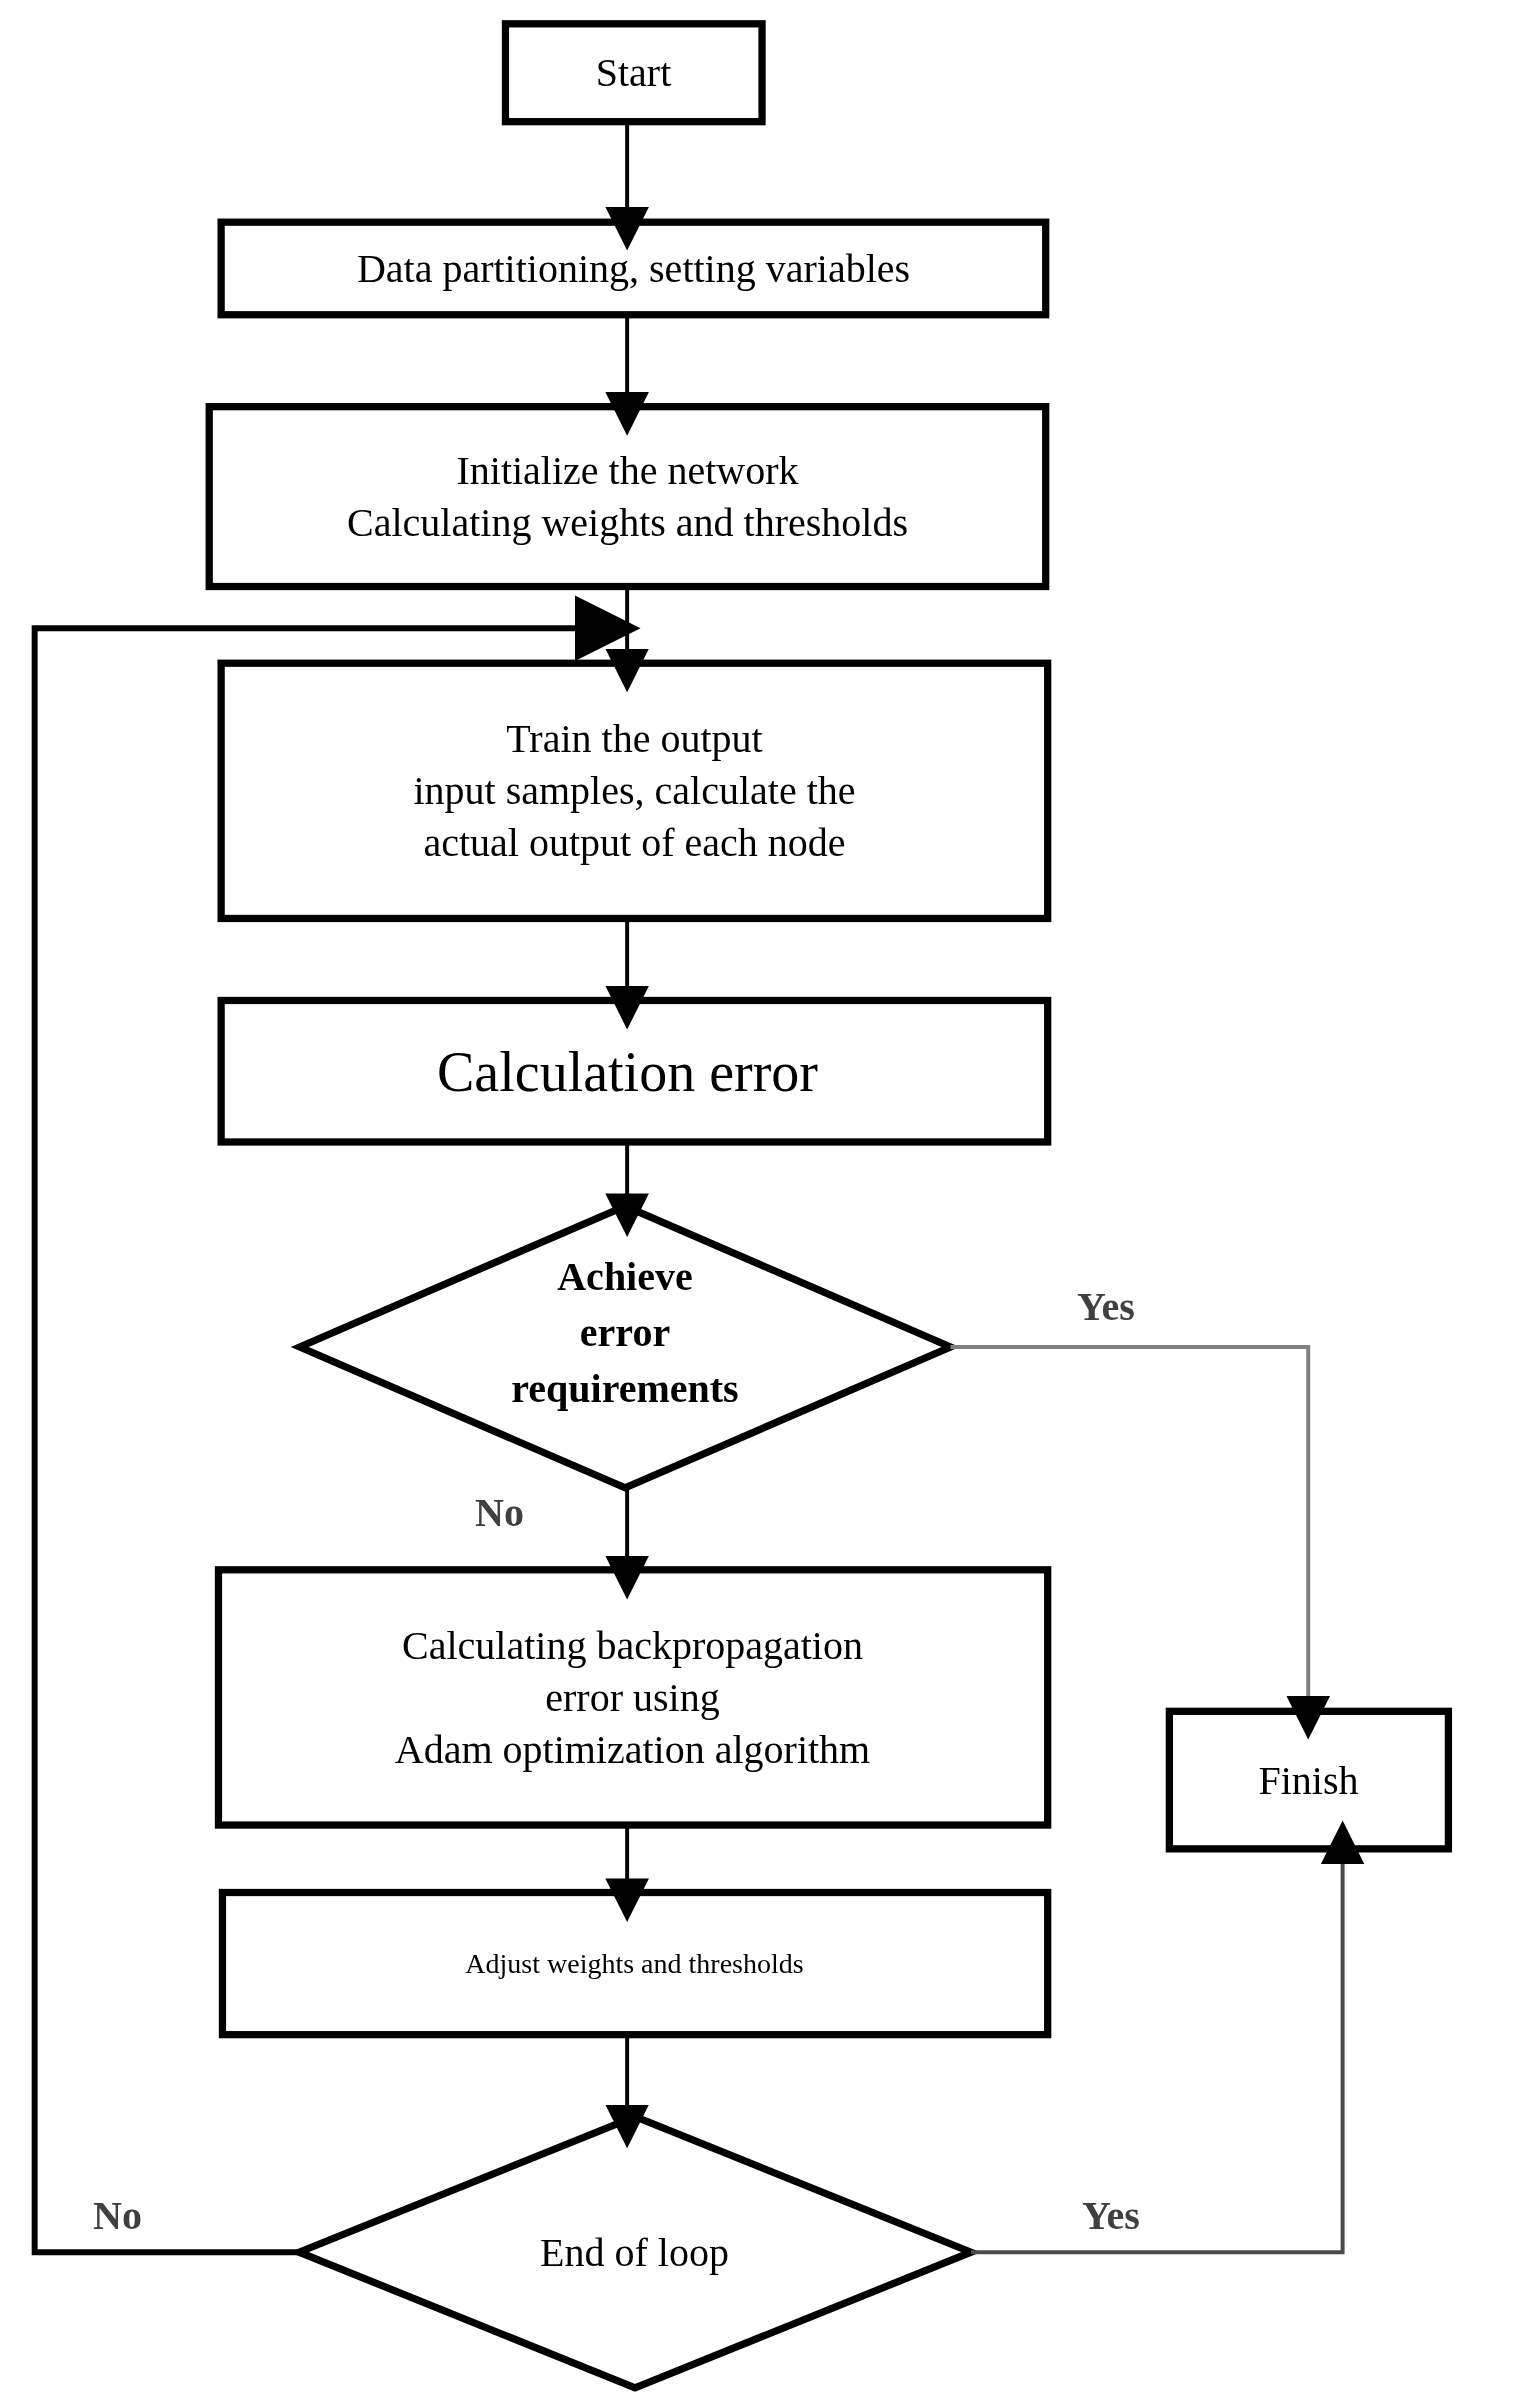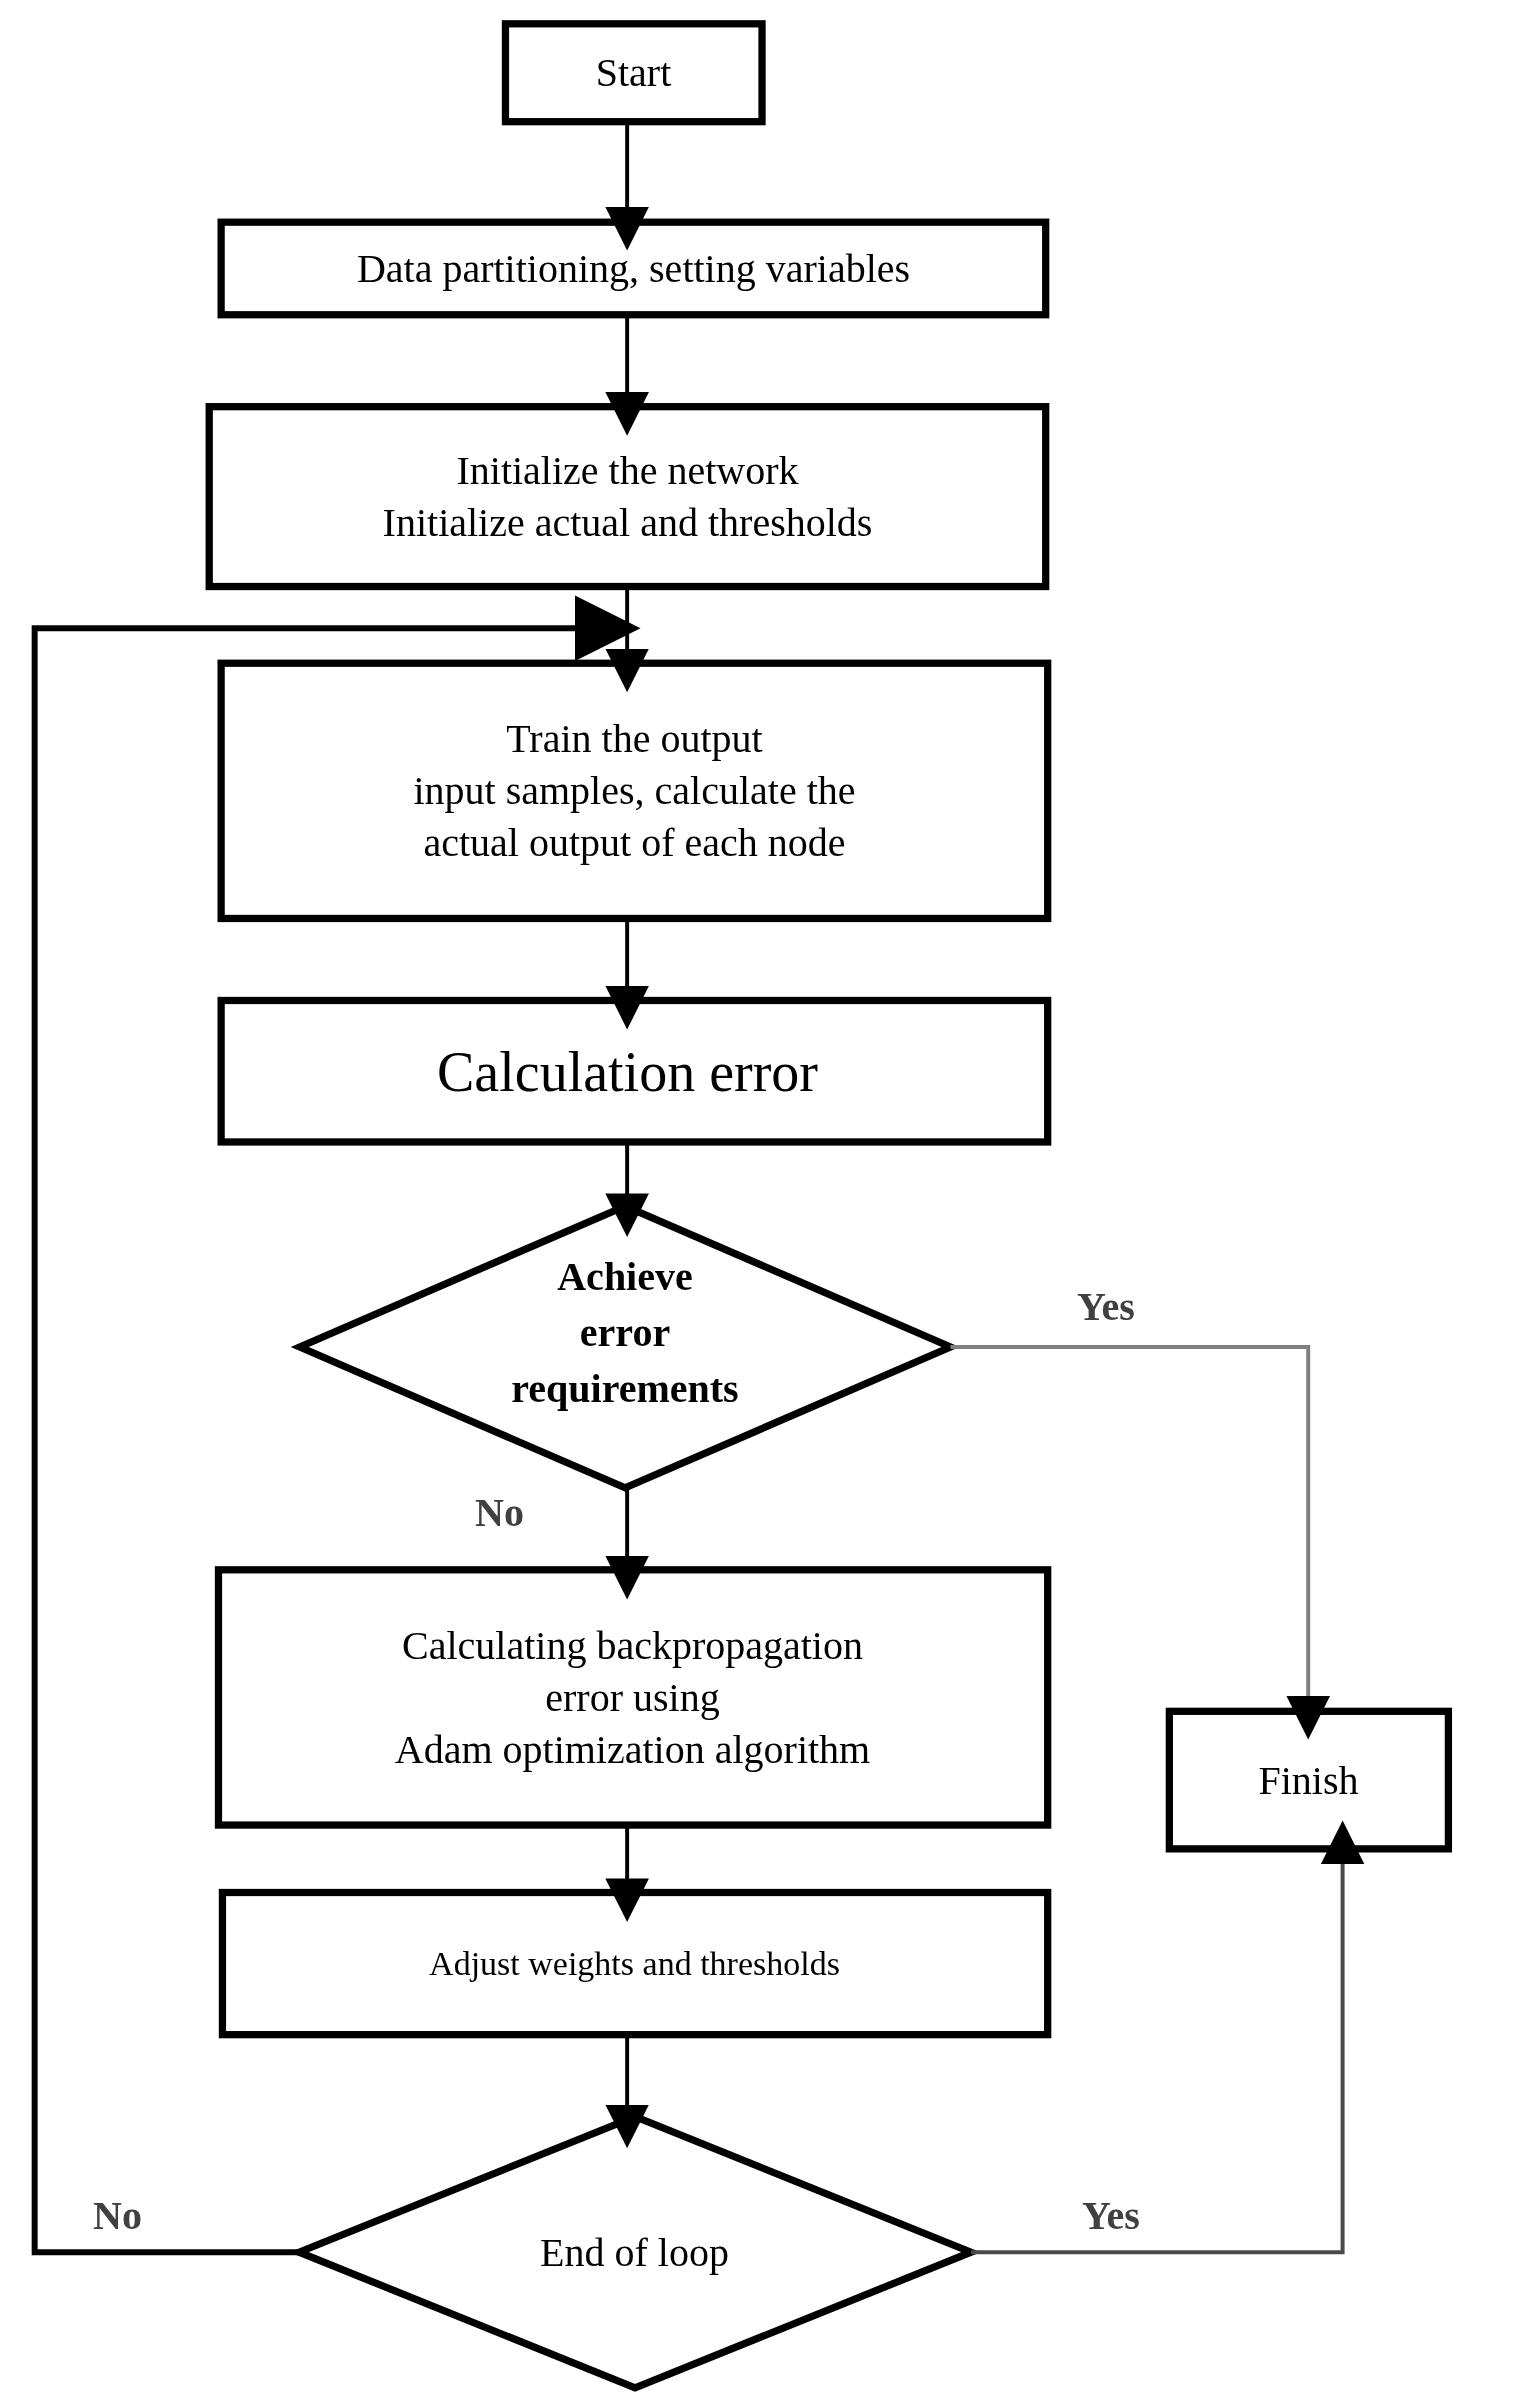--- a/index.html
+++ b/index.html
@@ -110,21 +110,21 @@
   <div class="node-label" style="left:505px; top:24px; width:257px; height:98px; font-size:40px;align-items:center;">
     <span class="ln">Start</span>
   </div>
 
   <div class="node-label" style="left:221px; top:222px; width:825px; height:93px; font-size:40px;">
     <span class="ln">Data partitioning, setting variables</span>
   </div>
 
   <div class="node-label" style="left:209px; top:407px; width:837px; height:180px; font-size:40px;font-family:Liberation Serif, serif;">
     <span class="ln">Initialize the network</span>
-    <span class="ln">Initialize actual and thresholds</span>
+    <span class="ln">Calculating weights and thresholds</span>
   </div>
 
   <div class="node-label" style="left:221px; top:663px; width:827px; height:255px; font-size:40px;">
     <span class="ln">Train the output</span>
     <span class="ln">input samples, calculate the</span>
     <span class="ln">actual output of each node</span>
   </div>
 
   <div class="node-label" style="left:214px; top:1001px; width:827px; height:142px; font-size:56px;">
     <span class="ln">Calculation error</span>
@@ -135,21 +135,21 @@
     <span class="ln">error</span>
     <span class="ln">requirements</span>
   </div>
 
   <div class="node-label" style="left:218px; top:1570px; width:829px; height:255px; font-size:40px;">
     <span class="ln">Calculating backpropagation</span>
     <span class="ln">error using</span>
     <span class="ln">Adam optimization algorithm</span>
   </div>
 
-  <div class="node-label" style="left:222px; top:1893px; width:825px; height:142px; font-size:34px;">
+  <div class="node-label" style="left:222px; top:1893px; width:825px; height:142px; font-size:28px;">
     <span class="ln">Adjust weights and thresholds</span>
   </div>
 
   <div class="node-label" style="left:403px; top:2214px; width:463px; height:77px; font-size:40px;">
     <span class="ln">End of loop</span>
   </div>
 
   <div class="node-label" style="left:1169px; top:1712px; width:279px; height:138px; font-size:40px;">
     <span class="ln">Finish</span>
   </div>

